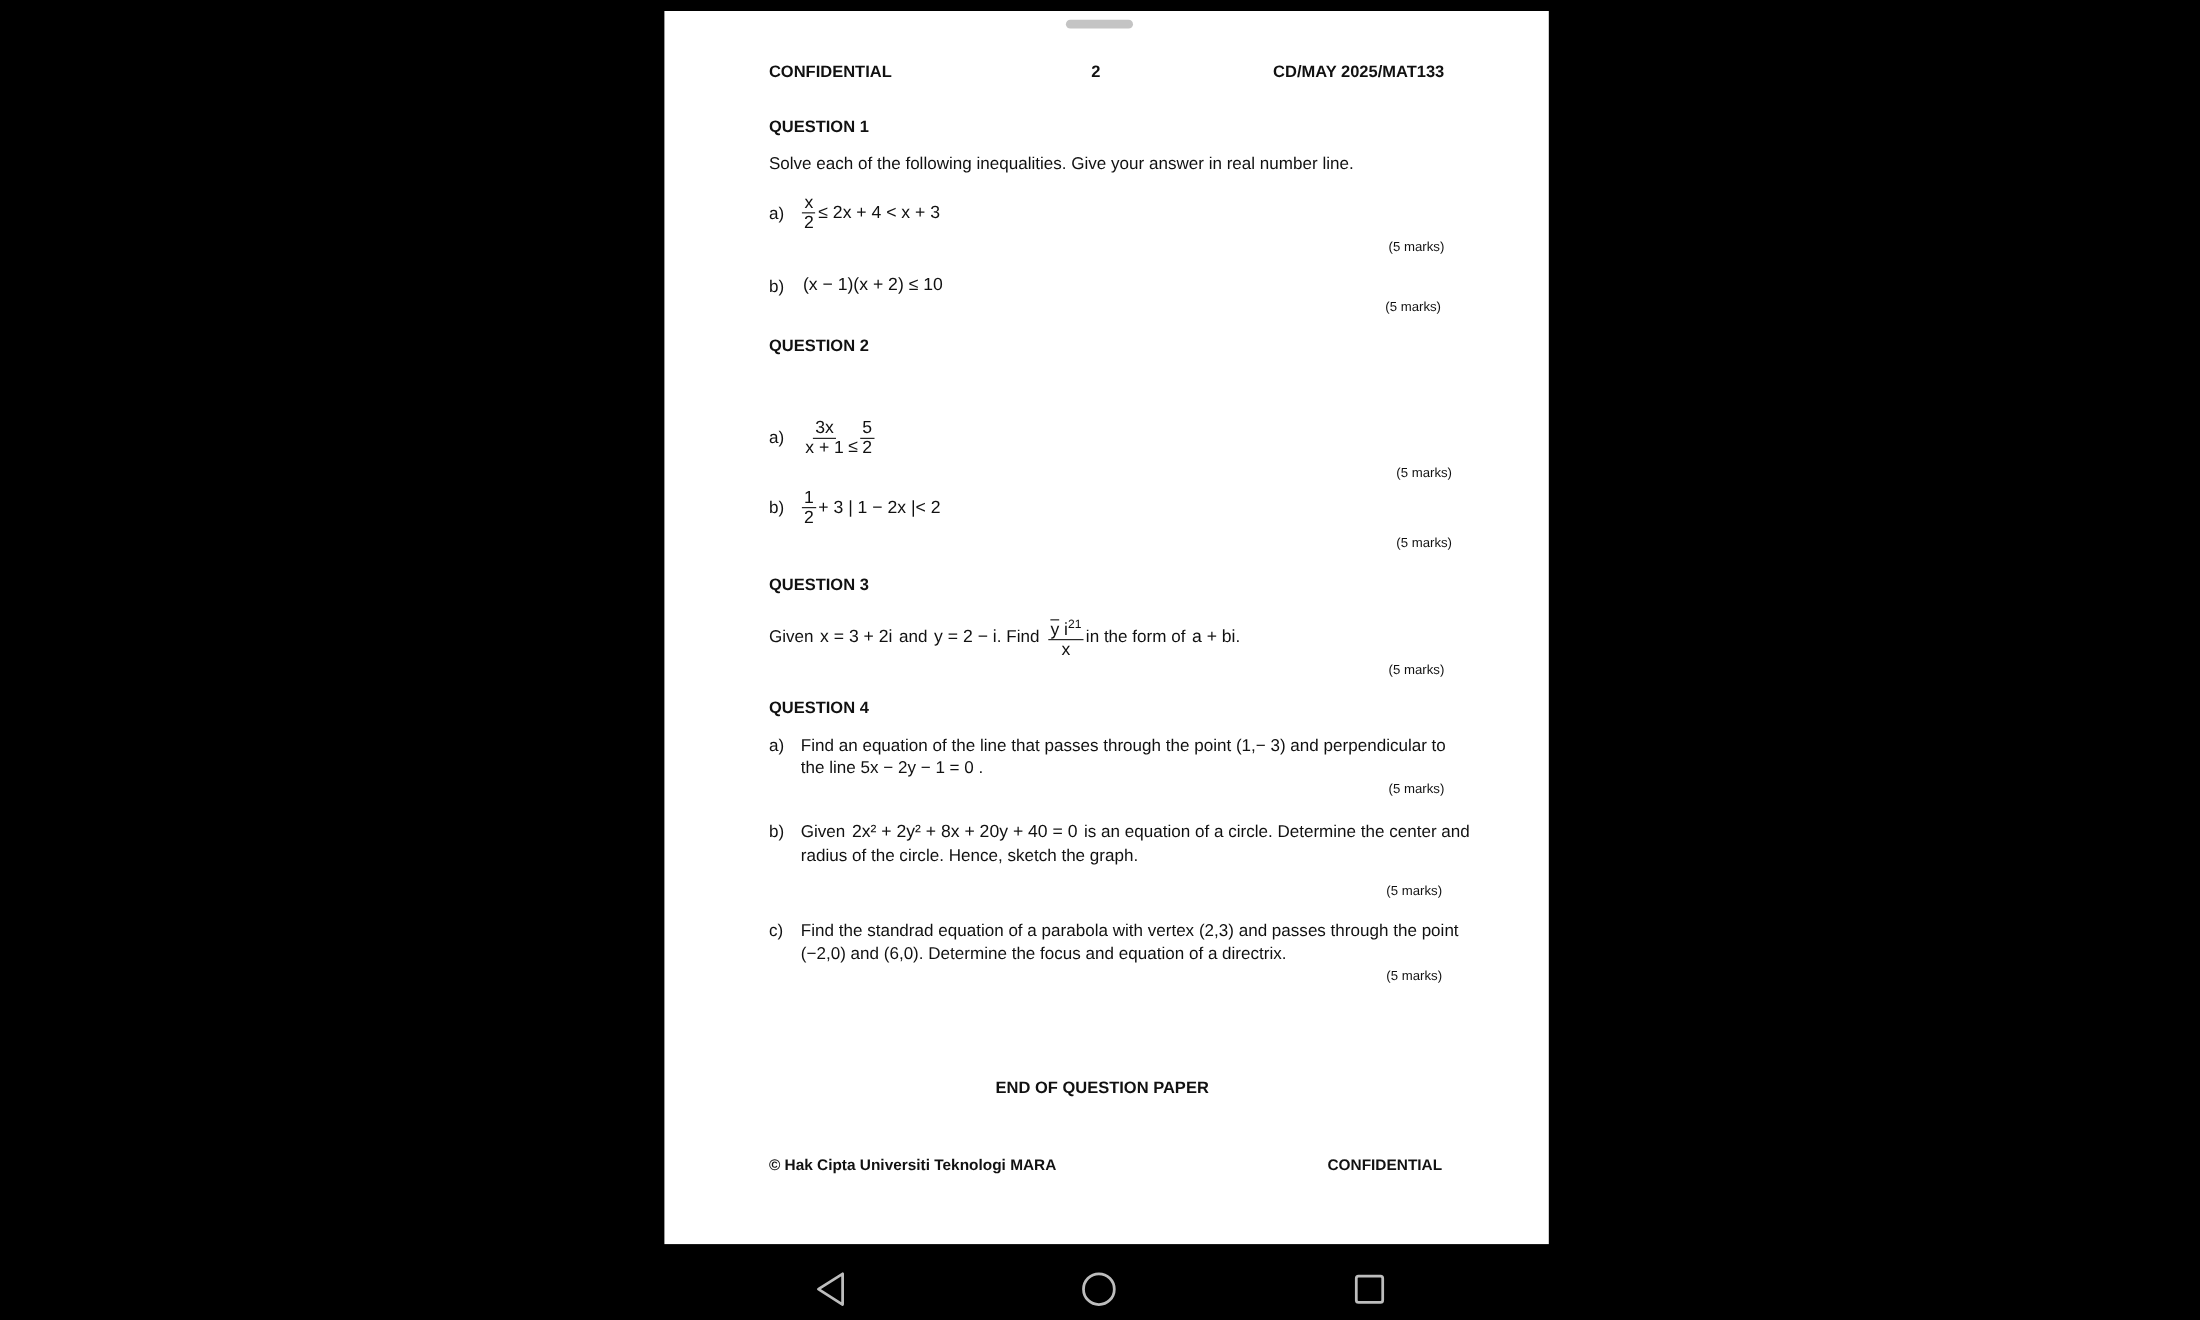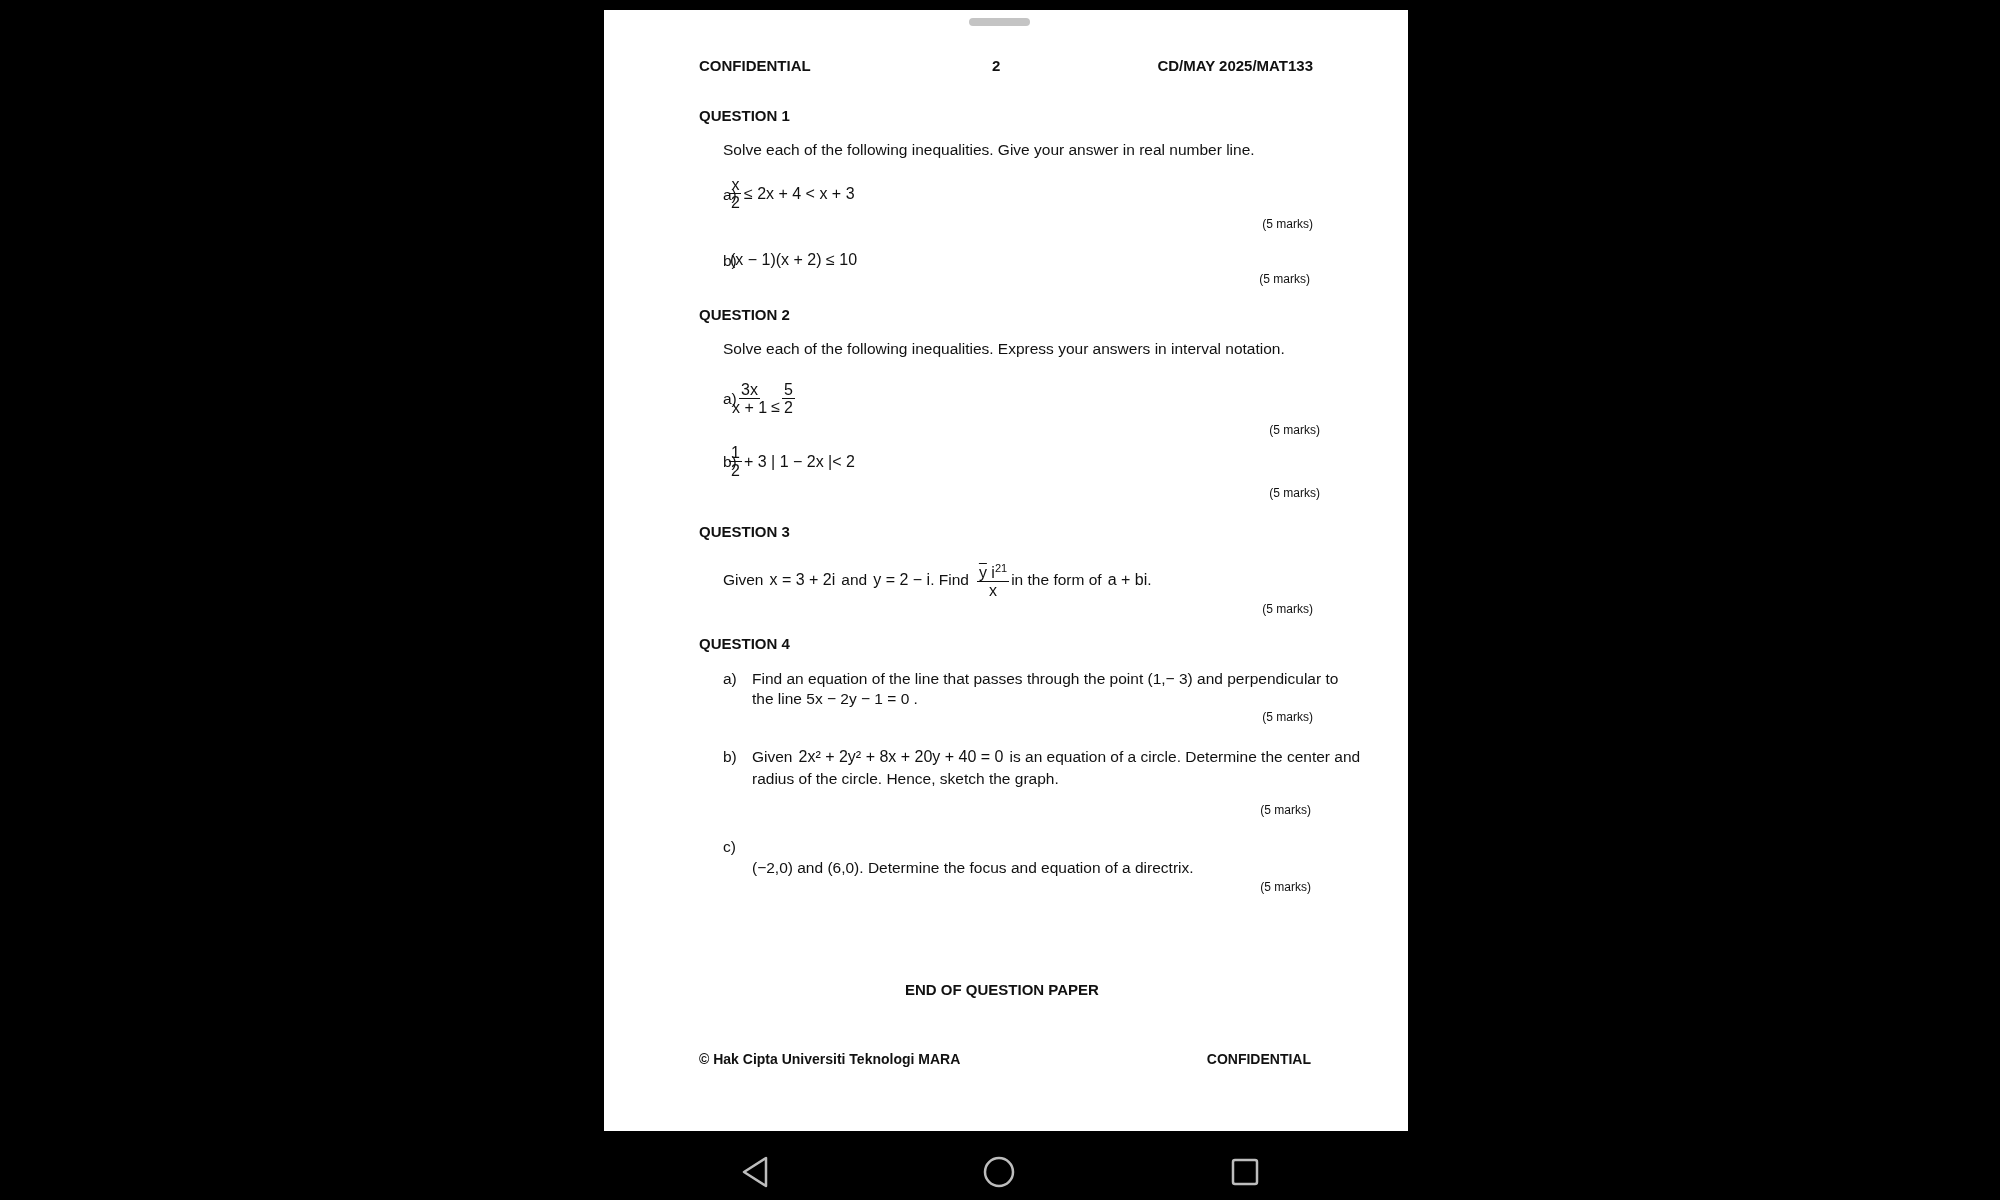--- a/index.html
+++ b/index.html
@@ -1,21 +1,21 @@
 <!DOCTYPE html>
 <html><head>
 <meta charset="utf-8">
 <style>
   html, body { margin:0; padding:0; }
   body { width:2000px; height:1200px; background:#000; position:relative; overflow:hidden;
          font-family:"Liberation Sans", sans-serif; color:#111; }
   .page { position:absolute; left:604px; top:10px; width:792px; height:1121px; background:#fff;padding-left:12px; }
   .handle { position:absolute; left:365px; top:8px; width:61px; height:8px; border-radius:4px; background:#c4c4c4; }
   .abs { position:absolute; white-space:nowrap; }
-  .t { font-size:15.5px; line-height:18px;margin-left:24px; }
+  .t { font-size:15.5px; line-height:18px; }
   .b { font-weight:bold; font-size:15px; }
   .marks { font-size:12px; }
   .frac { display:inline-flex; flex-direction:column; align-items:center; vertical-align:middle; line-height:17px; margin:0 2px; }
   .frac .num { border-bottom:1px solid #111; padding:0 2px; }
   .frac .den { padding:0 2px; }
   .math { font-size:16px; }
   .ovl { text-decoration:overline; }
   sup { font-size:11px; }
   .nav { position:absolute; top:1150px; width:44px; height:44px; display:flex; align-items:center; justify-content:center; }
 </style>
@@ -40,21 +40,20 @@
       </span>
     <span>≤ 2x + 4 &lt; x + 3</span>
   </div>
   <div class="abs marks" style="right:95px;top:207px;">(5 marks)</div>
 
   <div class="abs t" style="left:95px;top:242px;">b)</div>
   <div class="abs math" style="left:126px;top:241px;">(x − 1)(x + 2) ≤ 10</div>
   <div class="abs marks" style="right:98px;top:262px;">(5 marks)</div>
 
   <div class="abs b" style="left:95px;top:296px;">QUESTION 2</div>
-  <div class="abs t" style="left:95px;top:330px;">Solve each of the following inequalities. Express your answers in interval notation.</div>
 
   <div class="abs t" style="left:95px;top:380px;">a)</div>
   <div class="abs math" style="left:124px;top:371px;display:flex;align-items:flex-end;">
     <span class="frac">
         <span class="num">3x</span>
         <span class="den">x + 1</span>
       </span>
     <span>≤</span>
     <span class="frac">
         <span class="num">5</span>
@@ -100,20 +99,21 @@
   <div class="abs t" style="left:95px;top:738px;">b)</div>
   <div class="abs t" style="left:124px;top:738px;display:flex;gap:6px;">
     <span>Given</span>
     <span class="math">2x² + 2y² + 8x + 20y + 40 = 0</span>
     <span>is an equation of a circle. Determine the center and</span>
   </div>
   <div class="abs t" style="left:124px;top:760px;">radius of the circle. Hence, sketch the graph.</div>
   <div class="abs marks" style="right:97px;top:793px;">(5 marks)</div>
 
   <div class="abs t" style="left:95px;top:828px;">c)</div>
+  <div class="abs t" style="left:124px;top:828px;">Find the standrad equation of a parabola with vertex (2,3) and passes through the point</div>
   <div class="abs t" style="left:124px;top:849px;">(−2,0) and (6,0). Determine the focus and equation of a directrix.</div>
   <div class="abs marks" style="right:97px;top:870px;">(5 marks)</div>
 
   <div class="abs b" style="left:301px;top:971px;">END OF QUESTION PAPER</div>
 
   <div class="abs b" style="left:95px;top:1041px;font-size:14px;">© Hak Cipta Universiti Teknologi MARA</div>
   <div class="abs b" style="right:97px;top:1041px;font-size:14px;">CONFIDENTIAL</div>
 </div>
 
 <div class="nav" style="left:733px;">

